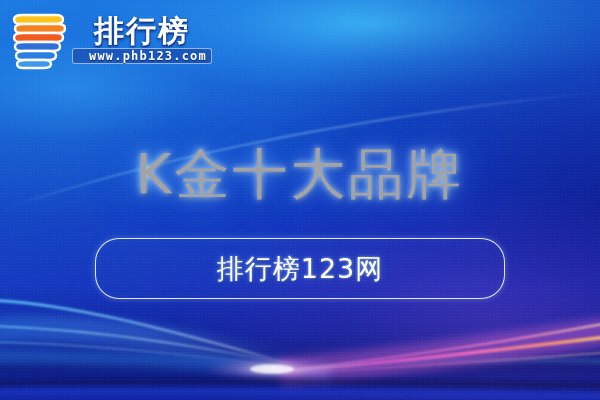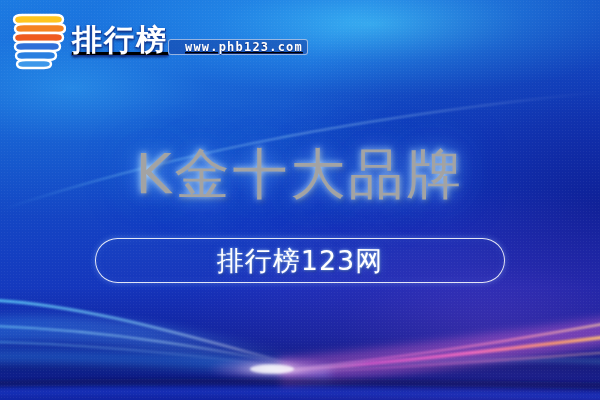--- a/index.html
+++ b/index.html
@@ -113,24 +113,24 @@
     align-items: center;
     gap: 6px;
   }
   #logo-mark {
     width: 54px;
     height: 60px;
     flex: 0 0 auto;
   }
   #logo-text-block {
     display: flex;
-    align-items: flex-end;
+    flex-direction: column;
+    align-items: center;
     justify-content: center;
     line-height: 1;
-    text-decoration: underline;
   }
   #logo-wordmark {
     font-family: "DejaVu Sans", sans-serif;
     font-size: 30px;
     font-weight: bold;
     color: #ffffff;
     letter-spacing: 2px;
     text-shadow:
       0 0 1px #2e6fd0,
       1px 1px 0 rgba(20,50,140,0.85),
@@ -176,21 +176,21 @@
       0 0 60px rgba(50,120,255,0.35),
       2px 3px 4px rgba(10,30,110,0.55);
   }
 
   
   #subtitle-pill {
     position: absolute;
     left: 95px;
     top: 238px;
     width: 410px;
-    height: 45px;
+    height: 61px;
     box-sizing: border-box;
     border: 1.5px solid rgba(255,255,255,0.88);
     border-radius: 24px;
     display: flex;
     align-items: center;
     justify-content: center;
     background: rgba(255,255,255,0.015);
     box-shadow:
       0 0 6px rgba(160,205,255,0.35),
       inset 0 0 10px rgba(120,180,255,0.10);

